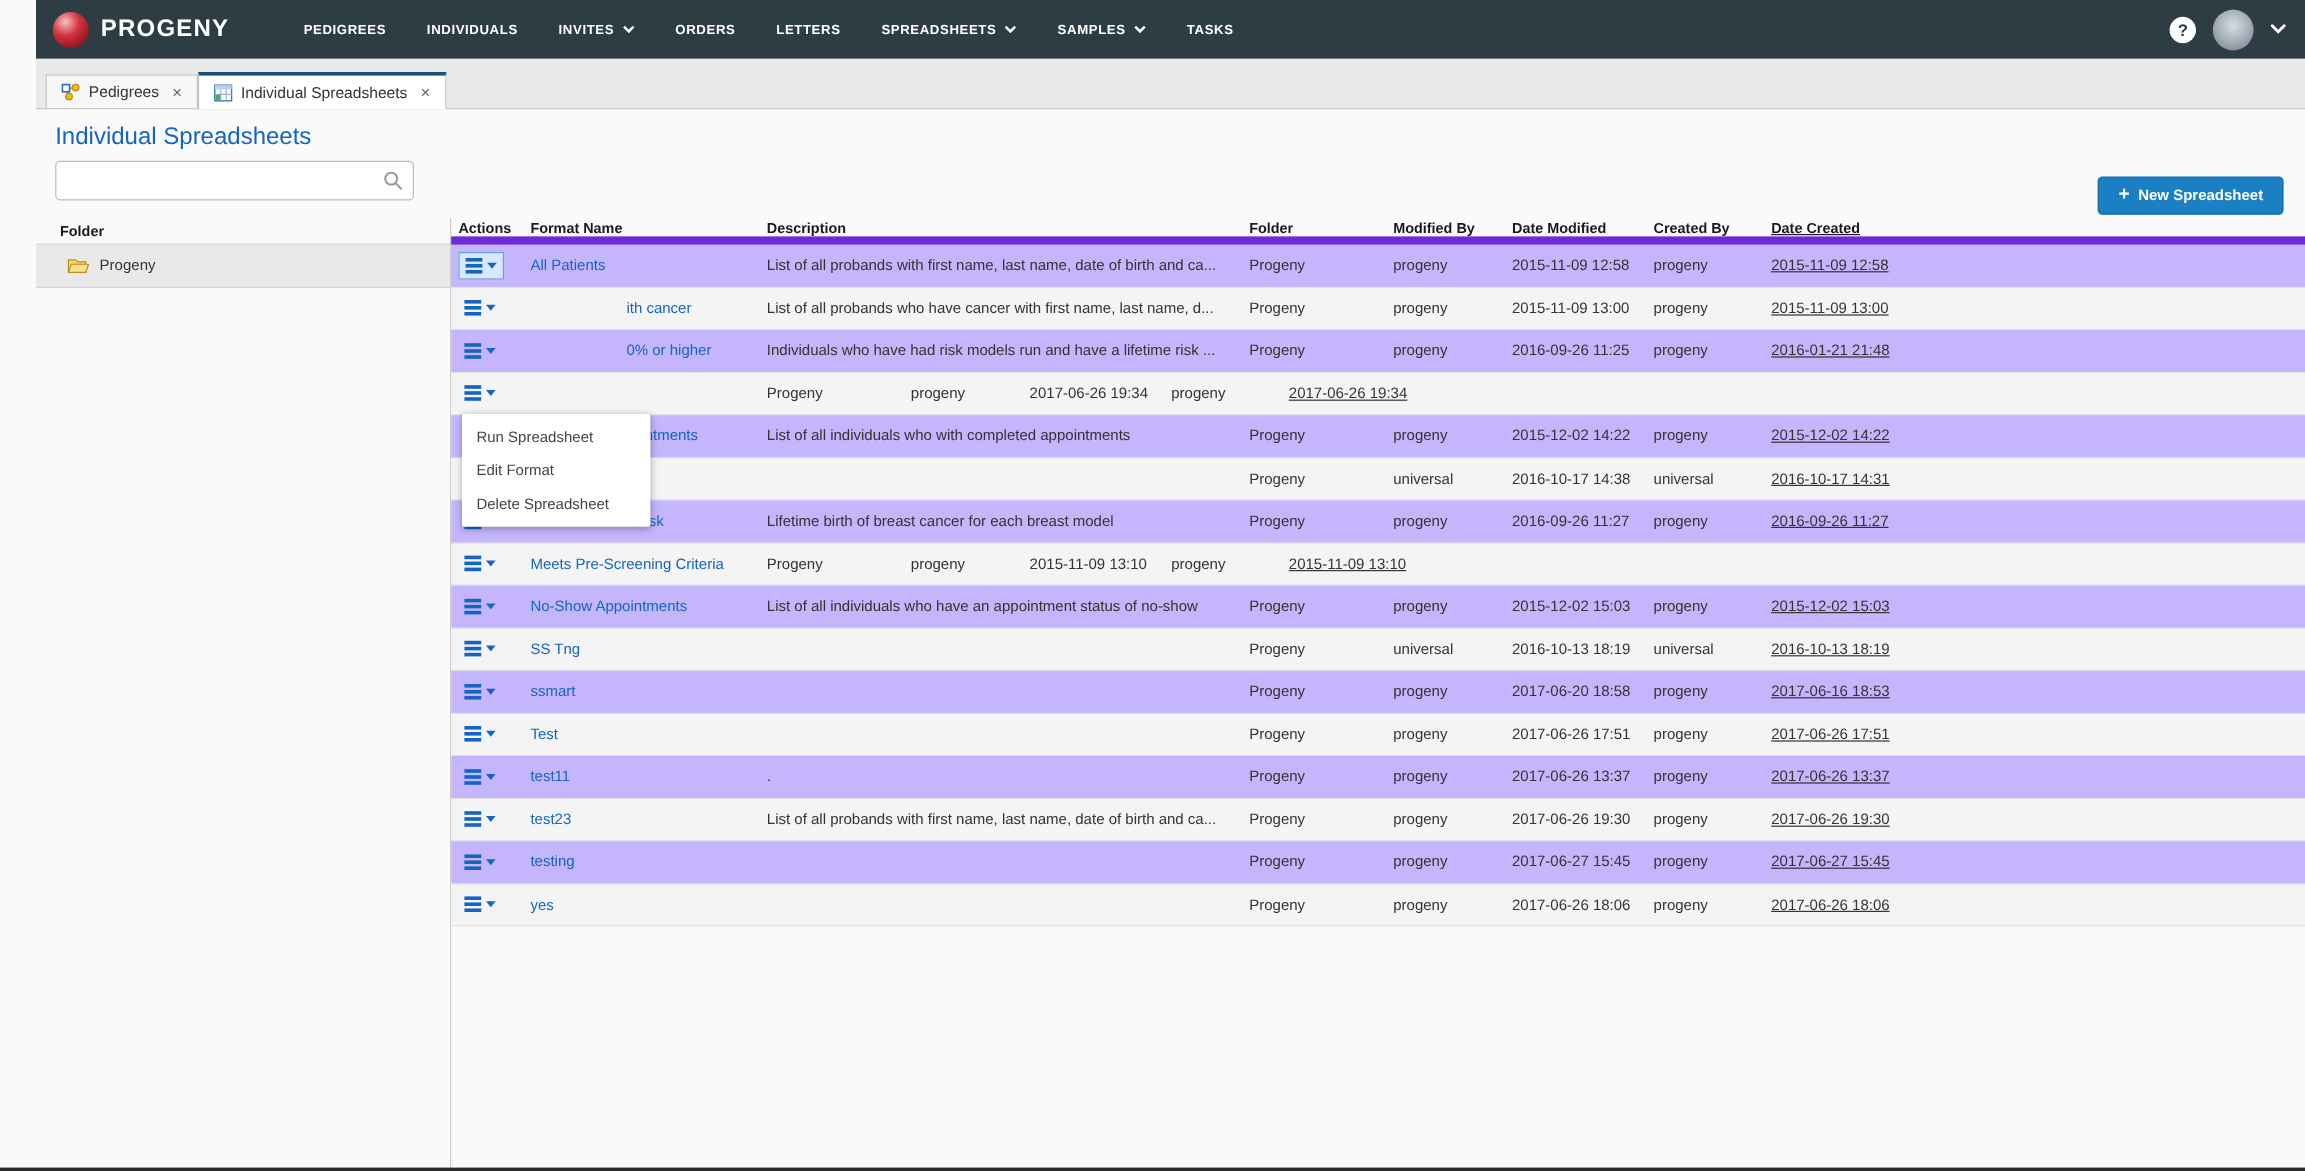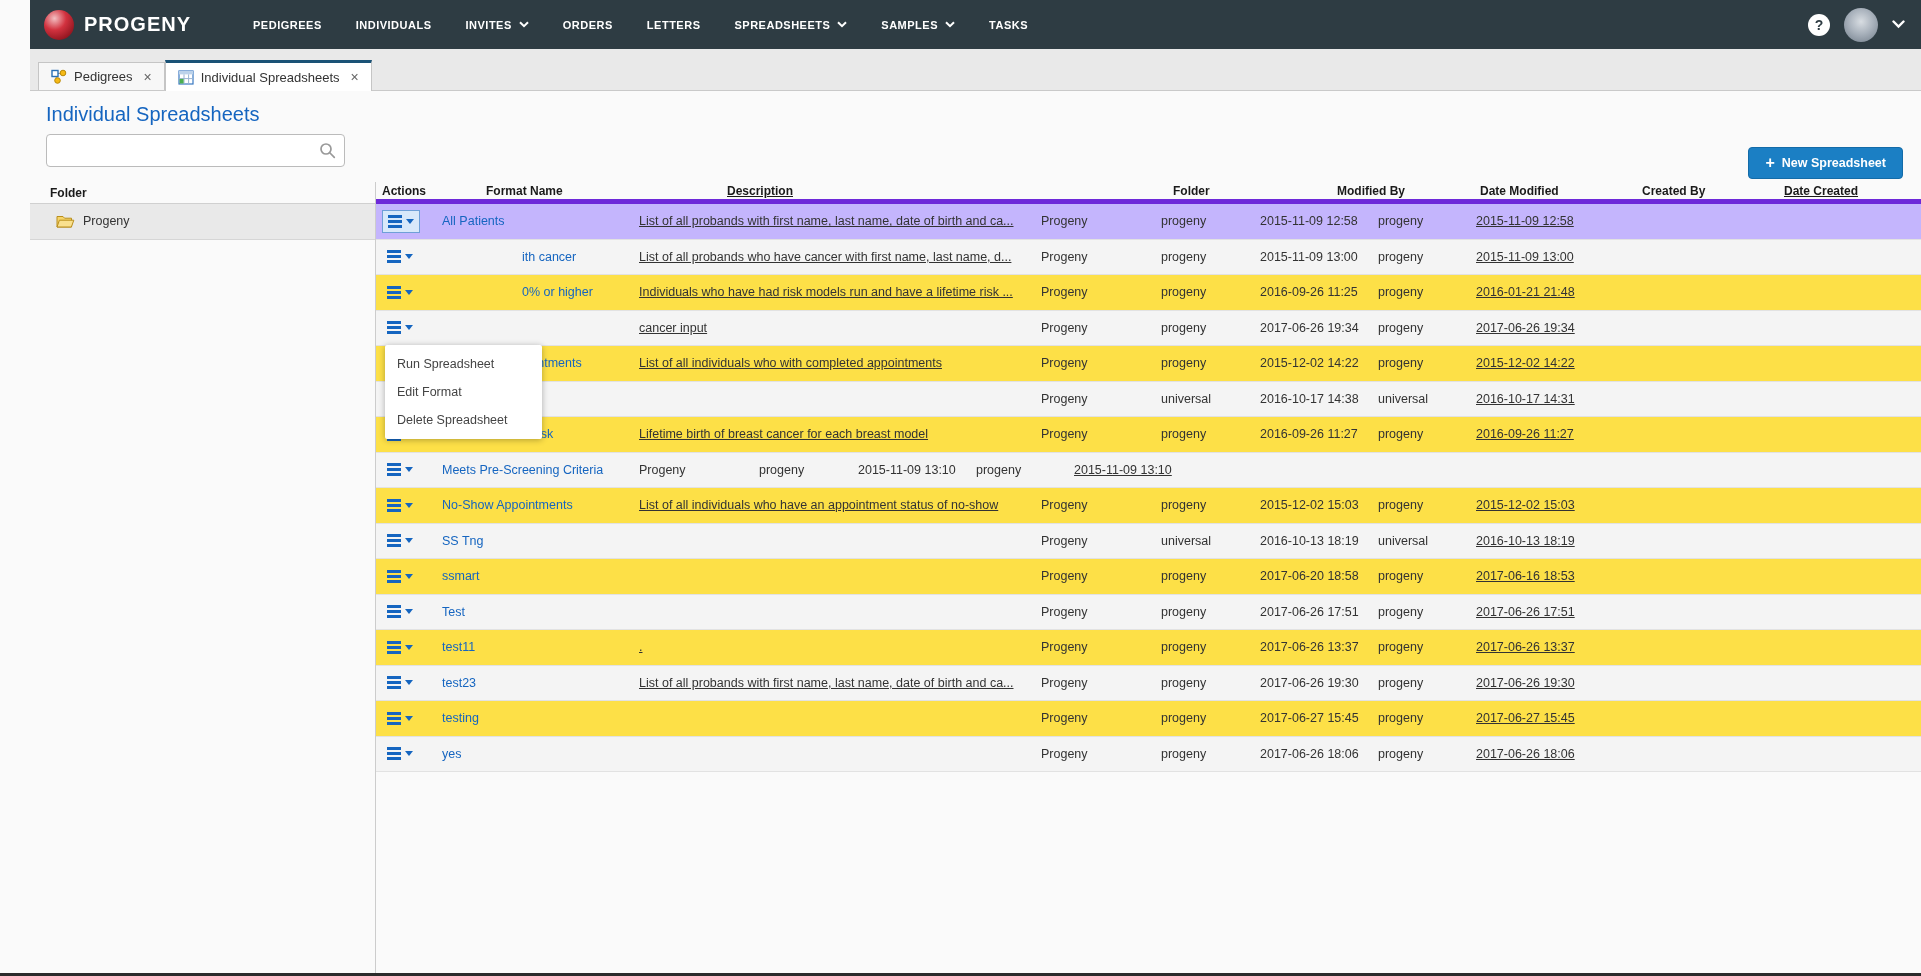--- a/index.html
+++ b/index.html
@@ -49,29 +49,29 @@
   
   .main-split { display:flex; margin-top:15px; height:791px; background:#fafafa; }
   .sidebar { width:346px; border-right:1px solid #ccc; }
   .side-header { height:22px; font-size:12px; font-weight:bold; color:#1a1a1a;
                  padding-left:20px; display:flex; align-items:center; border-bottom:1px solid #d0d0d0; }
   .folder-item { height:35.5px; background:#e9e9e9; border-bottom:1px solid #d6d6d6;
                  display:flex; align-items:center; padding-left:26px; gap:8px;
                  font-size:12.5px; color:#333; cursor:pointer; }
 
   .tablewrap { flex:1; position:relative; }
-  .thead { display:flex; height:22px; border-bottom:5px solid #6d28d9;gap:44px; }
+  .thead { display:flex; height:22px; border-bottom:7px solid #6d28d9; }
   .th { font-size:12px; font-weight:bold; color:#1a1a1a; padding-left:6px;
         display:flex; align-items:center; white-space:nowrap; }
-  .tr { display:flex; height:35.5px; border-bottom:1px solid #e2e2e2; background:#fde047; }
+  .tr { display:flex; height:35.5px; border-bottom:1px solid #e2e2e2; background:#c4b5fd; }
   .tr.stripe { background:#f4f4f4; }
   .tr.selected { background:#c4b5fd; }
   .td { font-size:12.5px; color:#333; padding-left:6px; display:flex; align-items:center;
         white-space:nowrap; overflow:hidden; }
-  .c0 { width:60px; } .c1 { width:197px; } .c2 { width:402px;text-decoration:underline; } .c3 { width:120px; }
+  .c0 { width:60px; } .c1 { width:197px; } .c2 { width:402px; } .c3 { width:120px; }
   .c4 { width:99px; } .c5 { width:118px; } .c6 { width:98px; } .c7 { flex:1;text-decoration:underline; }
   .link { color:#1565c0; cursor:pointer; }
   .frag { margin-left:80px; }
 
   
   .act-btn { display:flex; align-items:center; gap:4px; padding:4px 5px; cursor:pointer; }
   .act-btn.boxed { background:#d8e8fa; border:1px solid #6f9fd8; }
   .bars { display:flex; flex-direction:column; gap:2px; }
   .bars i { display:block; width:14px; height:3px; background:#1565c0; }
   .caret { width:0; height:0; border-left:4px solid transparent; border-right:4px solid transparent;
@@ -273,21 +273,20 @@
                 <div class="act-btn">
                   <span class="bars">
                     <i></i>
                     <i></i>
                     <i></i>
                   </span>
                   <span class="caret"></span>
                 </div>
               </div>
               <div class="td c1"></div>
-              <div class="td c2">cancer input</div>
               <div class="td c3">Progeny</div>
               <div class="td c4">progeny</div>
               <div class="td c5">2017-06-26 19:34</div>
               <div class="td c6">progeny</div>
               <div class="td c7">2017-06-26 19:34</div>
             </div>
             <div class="tr">
               <div class="td c0">
                 <div class="act-btn">
                   <span class="bars">

